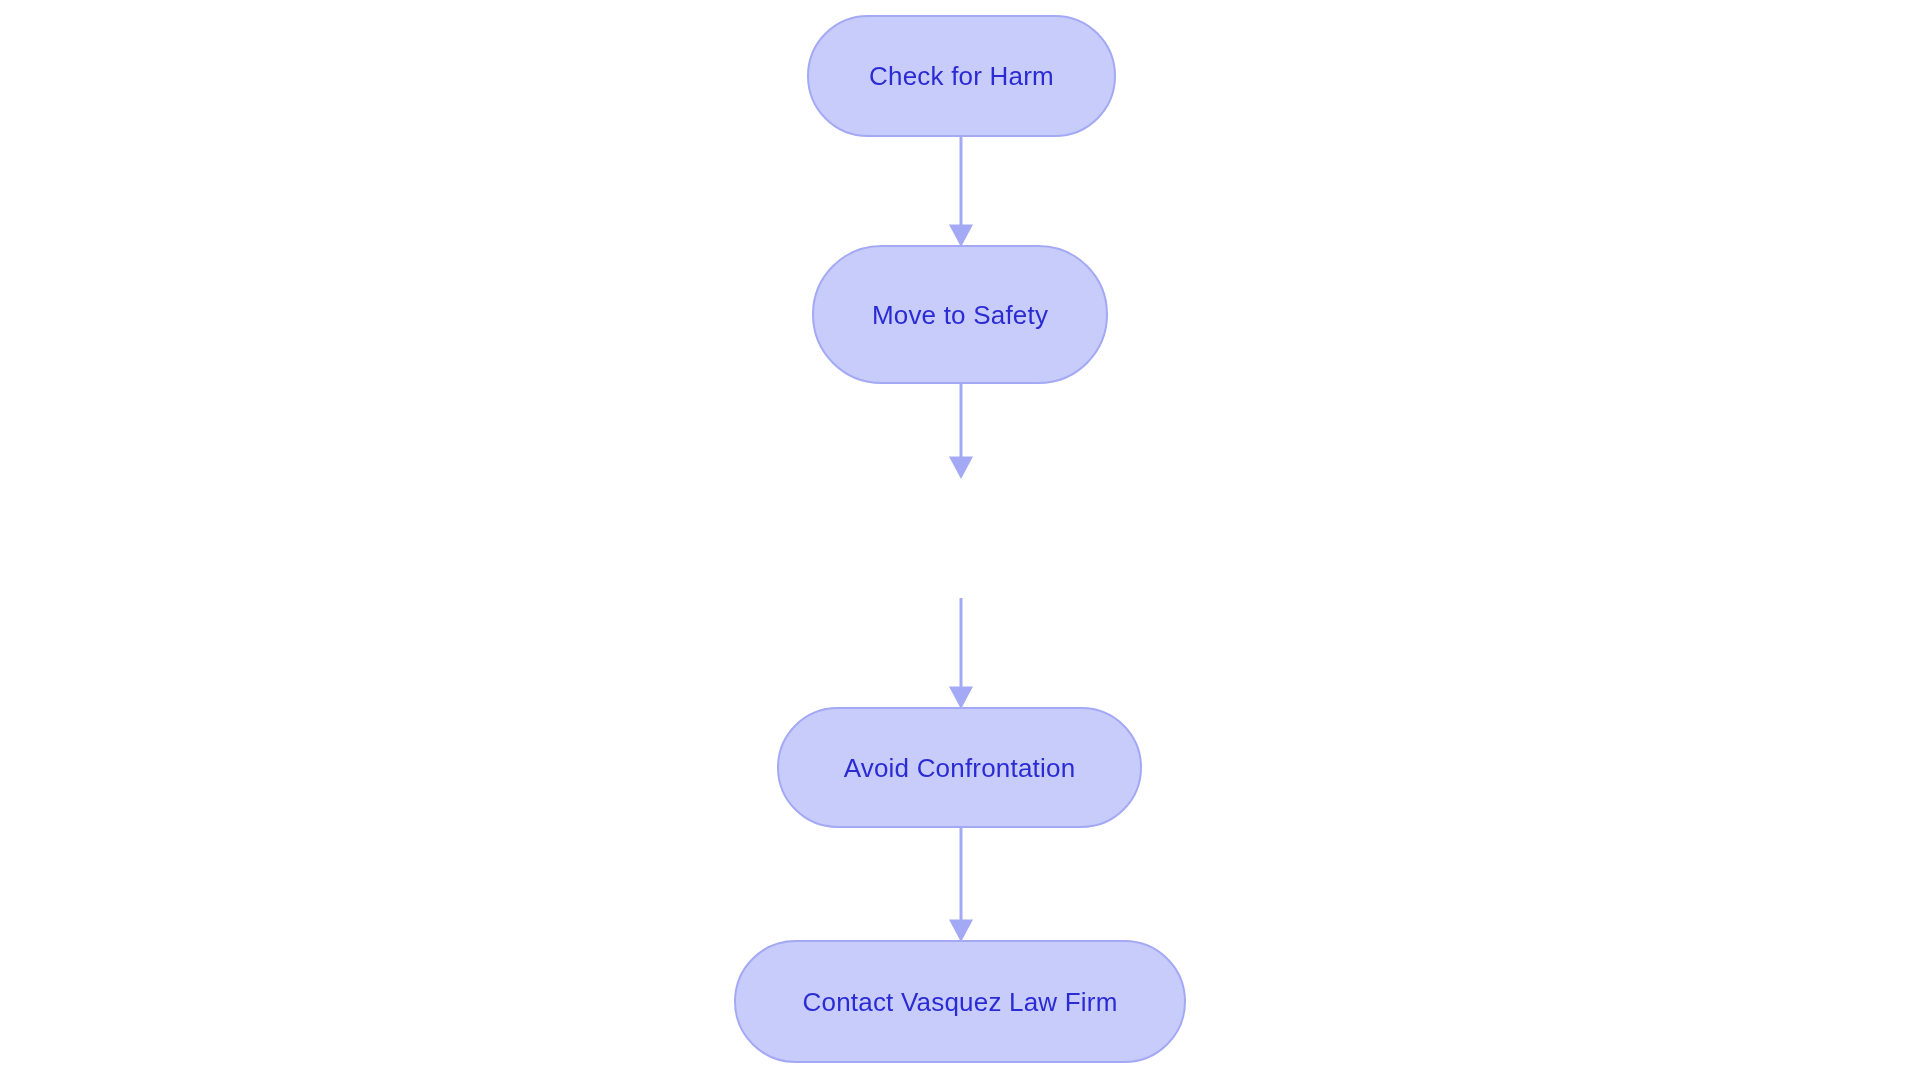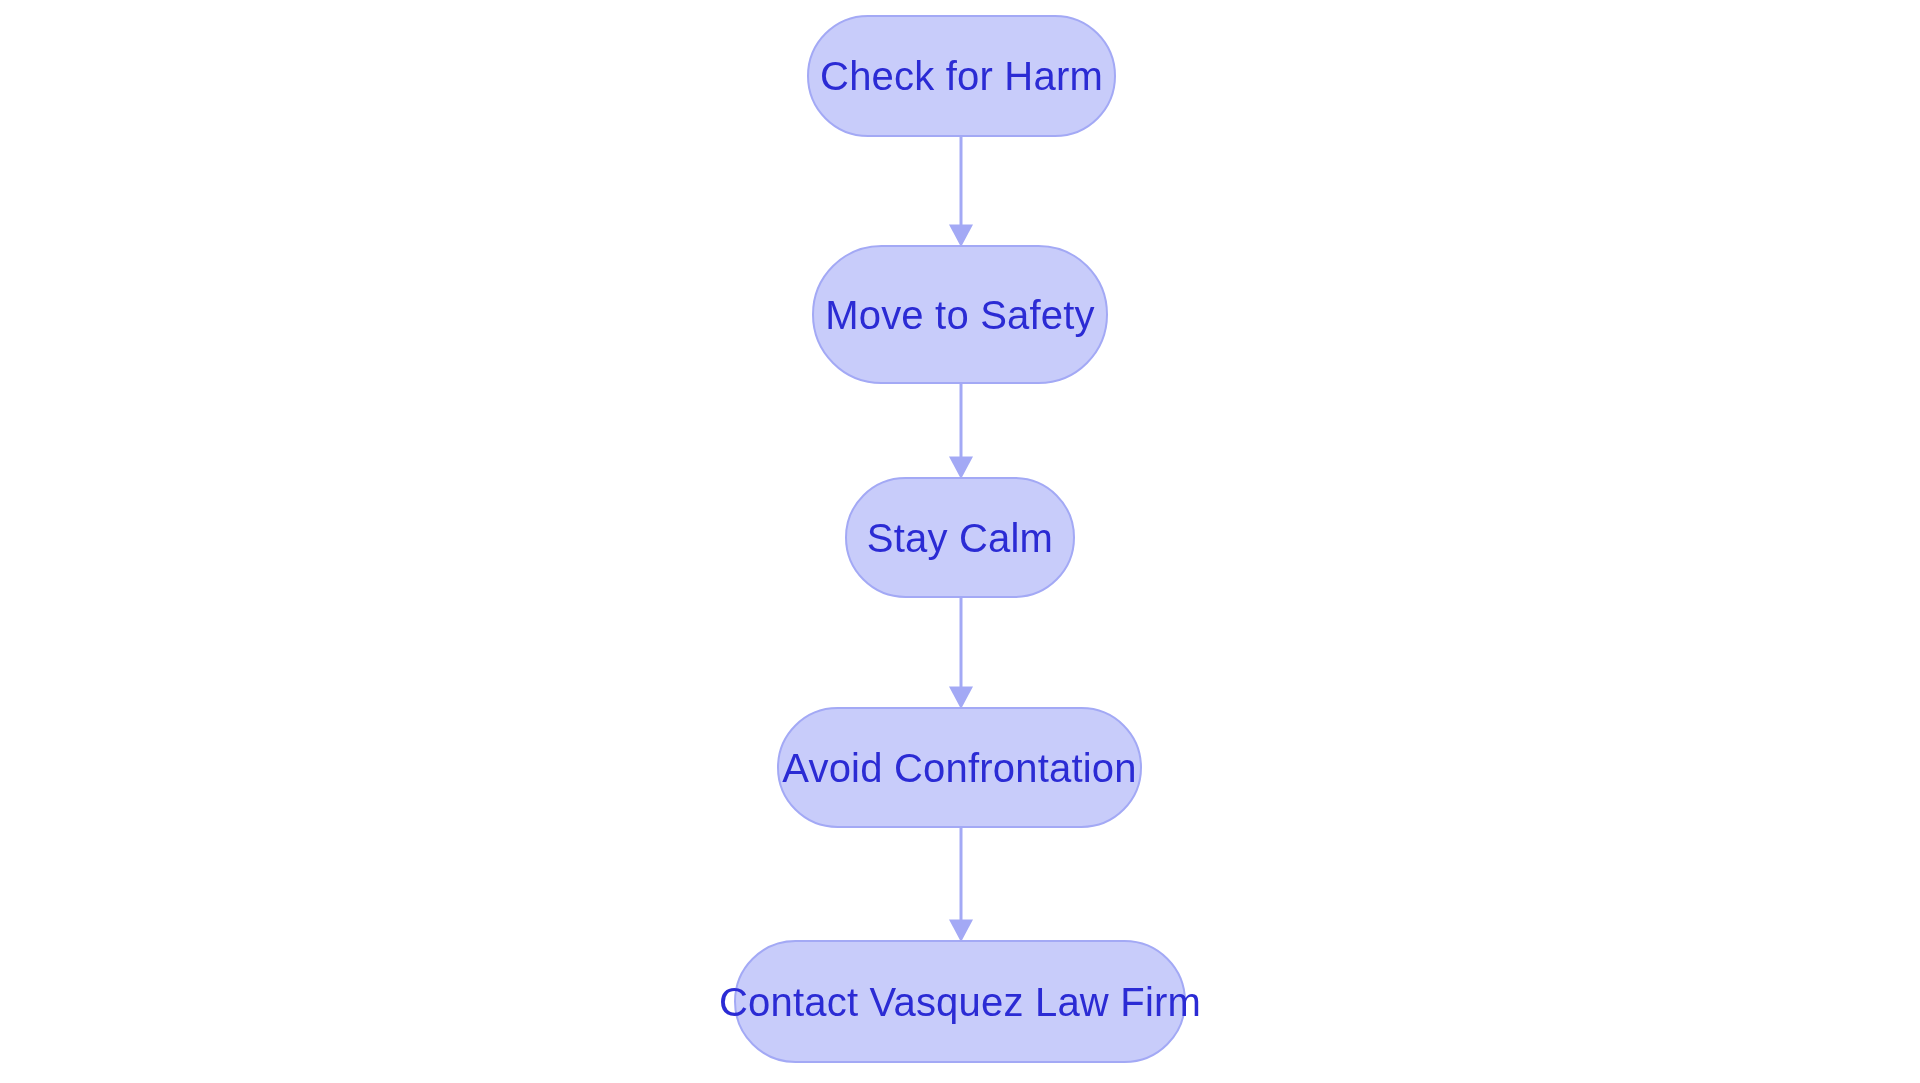--- a/index.html
+++ b/index.html
@@ -40,21 +40,21 @@
     color: #2b2bd4;
     font-size: 31px;
     font-weight: 400;
     letter-spacing: 0.2px;
     line-height: 1;
     white-space: nowrap;
     z-index: 2;
   }
   .flow-node .node-label {
     color: #2b2bd4;
-    font-size: 40px;
+    font-size: 26px;
     line-height: 1;
     white-space: nowrap;
   }
   
   #node-check-for-harm        { left: 807px;  top: 15px;   width: 309px; height: 122px; }
   #node-move-to-safety        { left: 812px;  top: 245px;  width: 296px; height: 139px; }
   #node-stay-calm             { left: 845px;  top: 477px;  width: 230px; height: 121px; }
   #node-avoid-confrontation   { left: 777px;  top: 707px;  width: 365px; height: 121px; }
   #node-contact-vasquez-law-firm { left: 734px; top: 940px; width: 452px; height: 123px; }
 </style>
@@ -88,23 +88,20 @@
   </svg>
 
   <div class="flow-node" id="node-check-for-harm">
     <span class="node-label">Check for Harm</span>
   </div>
 
   <div class="flow-node" id="node-move-to-safety">
     <span class="node-label">Move to Safety</span>
   </div>
 
-  <div class="flow-node" id="node-stay-calm">
-    <span class="node-label">Stay Calm</span>
-  </div>
 
   <div class="flow-node" id="node-contact-vasquez-law-firm">
     <span class="node-label">Contact Vasquez Law Firm</span>
   </div>
 
   <div class="flow-node" id="node-avoid-confrontation">
     <span class="node-label">Avoid Confrontation</span>
   </div>
 
 </div>

